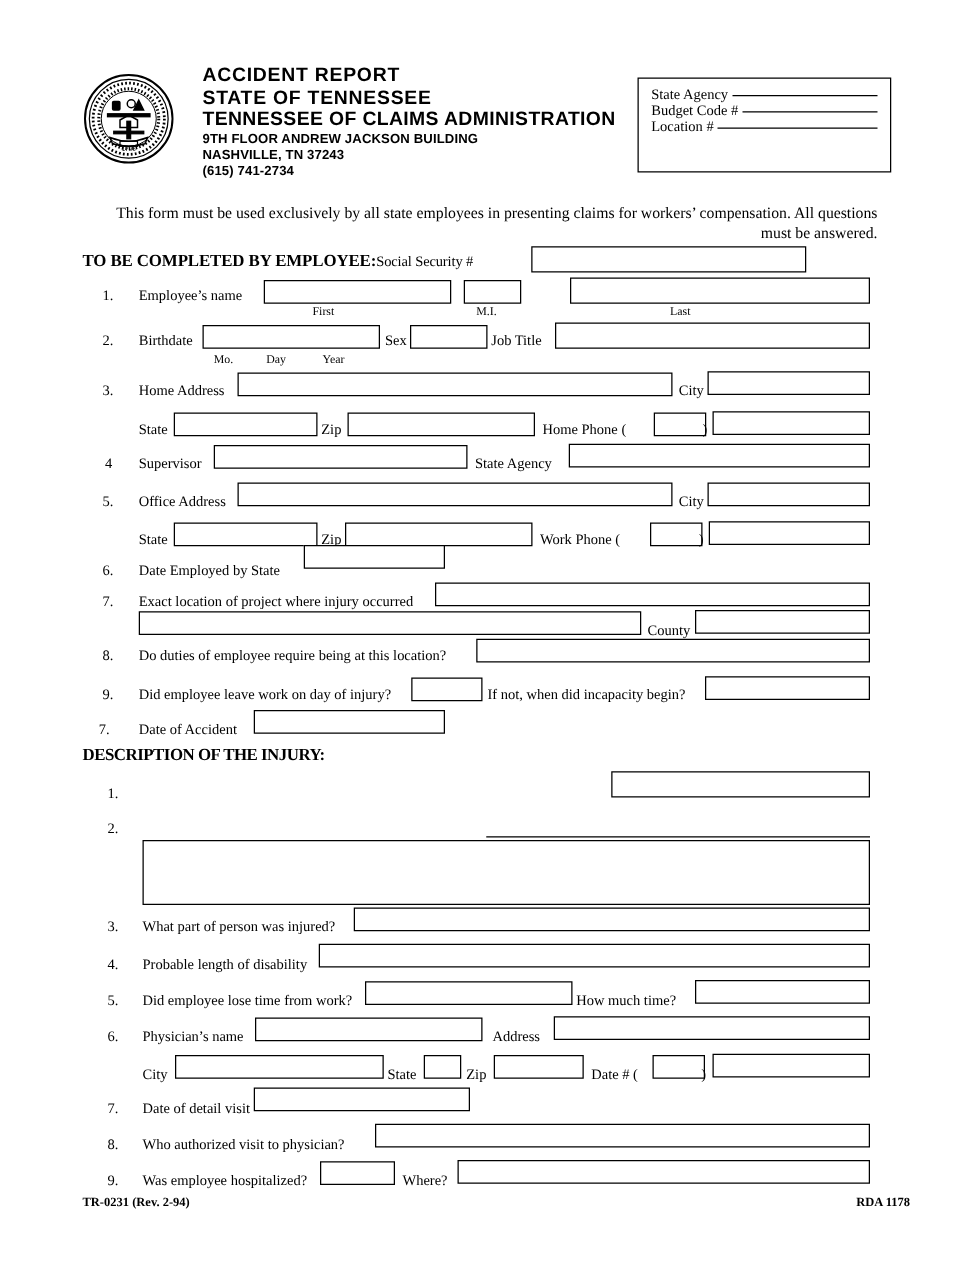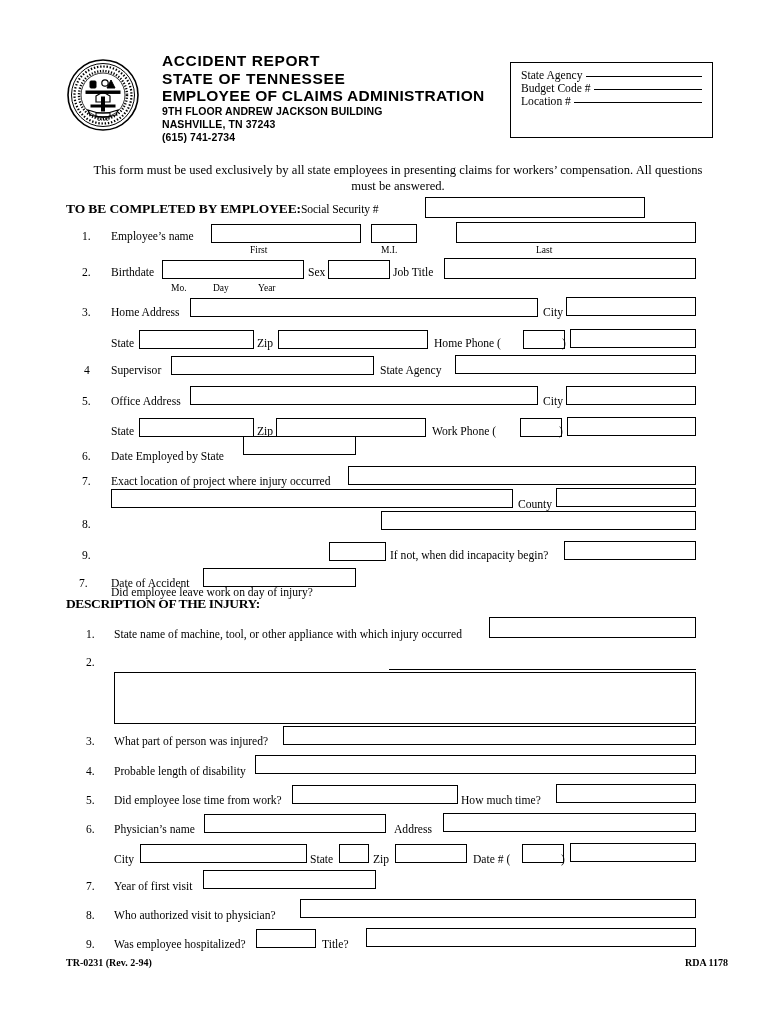--- a/index.html
+++ b/index.html
@@ -87,26 +87,26 @@
     flex: 1;
     border-bottom: 1px solid #000;
     position: relative;
     top: -2px;
     height: 1px;
   }
 
   
   .intro {
     position: absolute;
-    left: 80px;
+    left: 66px;
     top: 163px;
     width: 636px;
     font-size: 12.6px;
     line-height: 15.5px;
-    text-align: center;
+    text-align: right;
   }
 
   
   .sec-head {
     position: absolute;
     font-weight: bold;
     font-size: 13.5px;
     white-space: nowrap;
     letter-spacing: -0.1px;
   }
@@ -187,21 +187,21 @@
           <rect x="25" y="47" width="24" height="2"></rect>
           <path d="M22 52 q15 6 30 0 l-2 5 q-13 4 -26 0 z" fill="none" stroke-width="1.2"></path>
           <rect x="30" y="55" width="14" height="4" fill="none" stroke-width="1"></rect>
         </g>
         <text x="37" y="63" font-family="Liberation Sans, sans-serif" font-size="5" text-anchor="middle" fill="#000">1796</text>
       </svg>
     </div>
     <div class="header-text">
       <div class="hdr-line1">ACCIDENT REPORT</div>
       <div class="hdr-line2">STATE OF TENNESSEE</div>
-      <div class="hdr-line3">EMPLOYEE OF CLAIMS ADMINISTRATION</div>
+      <div class="hdr-line3">TENNESSEE OF CLAIMS ADMINISTRATION</div>
       <div class="hdr-sub">9TH FLOOR ANDREW JACKSON BUILDING</div>
       <div class="hdr-sub">NASHVILLE, TN 37243</div>
       <div class="hdr-sub">(615) 741-2734</div>
     </div>
   </div>
 
   <div class="agency-box">
     <div class="agency-row">
       <span class="lbl">State Agency</span>
       <span class="rule"></span>
@@ -284,36 +284,36 @@
   <div class="box" style="position:absolute;left:243px;top:436px;width:113px;"></div>
 
   <div class="num" style="left:82px;top:475px;">7.</div>
   <div class="lbl" style="position:absolute;left:111px;top:475px;">Exact location of project where injury occurred</div>
   <div class="box" style="position:absolute;left:348px;top:466px;width:348px;"></div>
   <div class="box" style="position:absolute;left:111px;top:489px;width:402px;"></div>
   <div class="lbl" style="position:absolute;left:518px;top:498px;">County</div>
   <div class="box" style="position:absolute;left:556px;top:488px;width:140px;"></div>
 
   <div class="num" style="left:82px;top:518px;">8.</div>
+  <div class="lbl" style="position:absolute;left:111px;top:518px;">Do duties of employee require being at this location?</div>
   <div class="box" style="position:absolute;left:381px;top:511px;width:315px;"></div>
 
   <div class="num" style="left:82px;top:549px;">9.</div>
-  <div class="lbl" style="position:absolute;left:111px;top:549px;margin-top:37px;">Did employee leave work on day of injury?</div>
+  <div class="lbl" style="position:absolute;left:111px;top:549px;">Did employee leave work on day of injury?</div>
   <div class="box" style="position:absolute;left:329px;top:542px;width:57px;"></div>
   <div class="lbl" style="position:absolute;left:390px;top:549px;">If not, when did incapacity begin?</div>
   <div class="box" style="position:absolute;left:564px;top:541px;width:132px;"></div>
 
   <div class="num" style="left:79px;top:577px;">7.</div>
   <div class="lbl" style="position:absolute;left:111px;top:577px;">Date of Accident</div>
   <div class="box" style="position:absolute;left:203px;top:568px;width:153px;"></div>
 
   <div class="sec-head" id="sec-injury">DESCRIPTION OF THE INJURY:</div>
 
   <div class="num" style="left:86px;top:628px;">1.</div>
-  <div class="lbl" style="position:absolute;left:114px;top:628px;">State name of machine, tool, or other appliance with which injury occurred</div>
   <div class="box" style="position:absolute;left:489px;top:617px;width:207px;height:21px;"></div>
 
   <div class="num" style="left:86px;top:656px;">2.</div>
   <div class="dotline" style="position:absolute;left:389px;top:668px;width:307px;"></div>
   <div class="bigbox" style="left:114px;top:672px;width:582px;height:52px;"></div>
 
   <div class="num" style="left:86px;top:735px;">3.</div>
   <div class="lbl" style="position:absolute;left:114px;top:735px;">What part of person was injured?</div>
   <div class="box" style="position:absolute;left:283px;top:726px;width:413px;"></div>
 
@@ -338,29 +338,29 @@
   <div class="lbl" style="position:absolute;left:310px;top:853px;">State</div>
   <div class="box" style="position:absolute;left:339px;top:844px;width:30px;"></div>
   <div class="lbl" style="position:absolute;left:373px;top:853px;">Zip</div>
   <div class="box" style="position:absolute;left:395px;top:844px;width:72px;"></div>
   <div class="lbl" style="position:absolute;left:473px;top:853px;">Date # (</div>
   <div class="box" style="position:absolute;left:522px;top:844px;width:42px;"></div>
   <div class="lbl" style="position:absolute;left:561px;top:853px;">)</div>
   <div class="box" style="position:absolute;left:570px;top:843px;width:126px;"></div>
 
   <div class="num" style="left:86px;top:880px;">7.</div>
-  <div class="lbl" style="position:absolute;left:114px;top:880px;">Year of first visit</div>
+  <div class="lbl" style="position:absolute;left:114px;top:880px;">Date of detail visit</div>
   <div class="box" style="position:absolute;left:203px;top:870px;width:173px;"></div>
 
   <div class="num" style="left:86px;top:909px;">8.</div>
   <div class="lbl" style="position:absolute;left:114px;top:909px;">Who authorized visit to physician?</div>
   <div class="box" style="position:absolute;left:300px;top:899px;width:396px;"></div>
 
   <div class="num" style="left:86px;top:938px;">9.</div>
   <div class="lbl" style="position:absolute;left:114px;top:938px;">Was employee hospitalized?</div>
   <div class="box" style="position:absolute;left:256px;top:929px;width:60px;"></div>
-  <div class="lbl" style="position:absolute;left:322px;top:938px;">Title?</div>
+  <div class="lbl" style="position:absolute;left:322px;top:938px;">Where?</div>
   <div class="box" style="position:absolute;left:366px;top:928px;width:330px;"></div>
 
   <div class="footer-left">TR-0231 (Rev. 2-94)</div>
   <div class="footer-right">RDA 1178</div>
 
 </div>
 
 </body></html>

